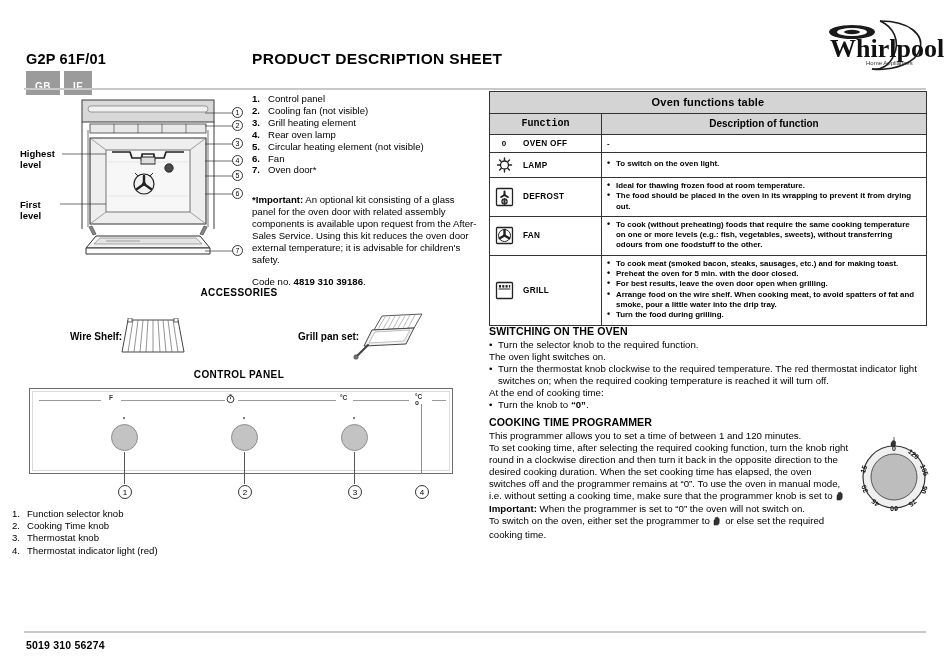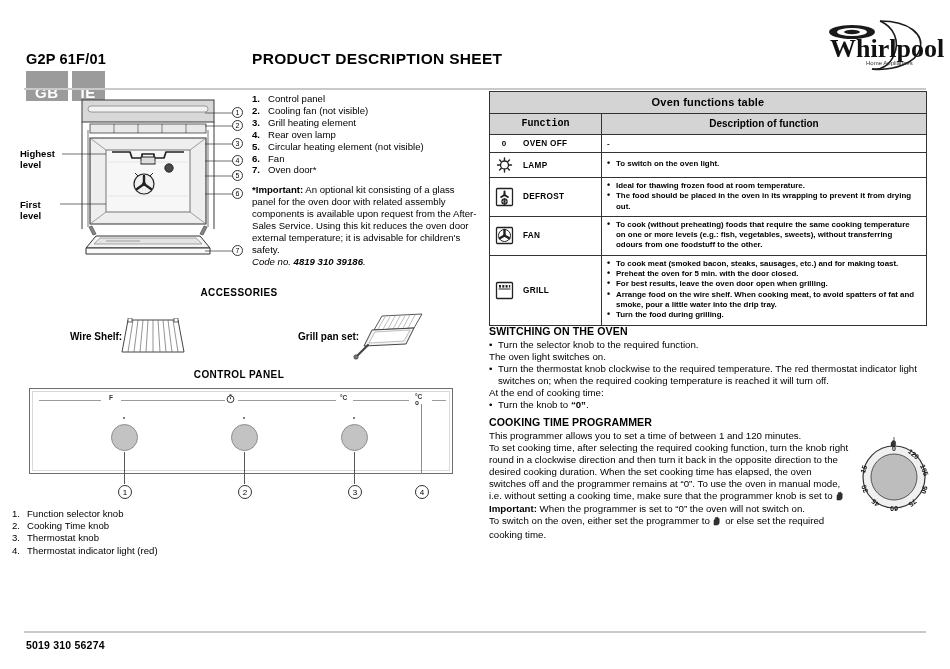--- a/index.html
+++ b/index.html
@@ -12,22 +12,22 @@
   }
   .page { position: relative; width: 950px; height: 508px; }
 
   
   .hdr-model {
     position: absolute; left: 26px; top: 51px;
     font-size: 14.5px; font-weight: bold; letter-spacing: .2px;
   }
   .hdr-badges { position: absolute; left: 26px; top: 71px; display: flex; gap: 4px; }
   .badge {
-    background: #9b9b9b; color: #fff; font-size: 15px; font-weight: bold;
-    padding: 15px 9px 2px 9px; letter-spacing: .5px; line-height: 13px;
+    background: #9b9b9b; color: #fff; font-size: 10px; font-weight: bold;
+    padding: 9px 9px 2px 9px; letter-spacing: .5px; line-height: 13px;
   }
   .hdr-title {
     position: absolute; left: 252px; top: 50px;
     font-size: 15.5px; font-weight: bold; letter-spacing: .3px;
   }
   .hdr-rule {
     position: absolute; left: 24px; top: 88px; width: 902px; height: 2px;
     background: #c9c9c9;
   }
 
@@ -50,23 +50,23 @@
   }
 
   
   .parts {
     position: absolute; left: 252px; top: 93px; width: 225px;
     font-size: 9.6px; line-height: 11.9px;
   }
   .parts .row { display: flex; }
   .parts .n { width: 16px; font-weight: bold; flex: 0 0 16px; }
   .parts .t { flex: 1 1 auto; }
-  .parts .note { margin-top: 8px; }
+  .parts .note { margin-top: 18px; }
   .parts .note b { font-weight: bold; }
-  .parts .code { margin-top: 0; font-style: italic; }
+  .parts .code { margin-top: 10px; }
 
   
   .acc-title {
     position: absolute; left: 0; top: 287px; width: 478px; text-align: center;
     font-size: 10px; font-weight: bold; letter-spacing: .4px;
   }
   .acc-lbl { position: absolute; font-size: 10px; font-weight: bold; }
   .acc-lbl-wire { left: 70px; top: 331px; }
   .acc-lbl-pan { left: 298px; top: 331px; }
   .acc-art-wire { position: absolute; left: 120px; top: 318px; }

